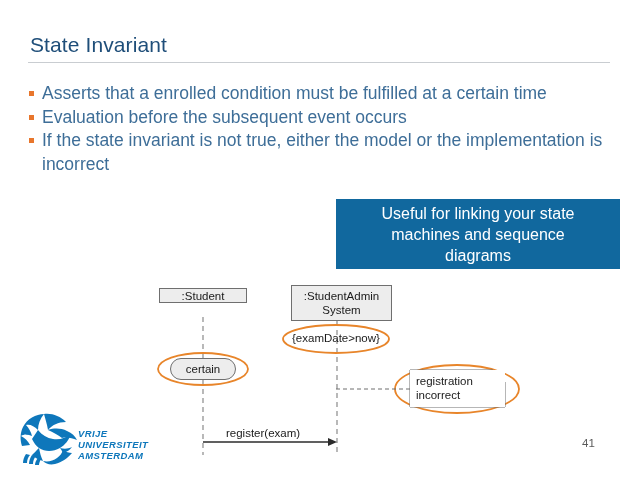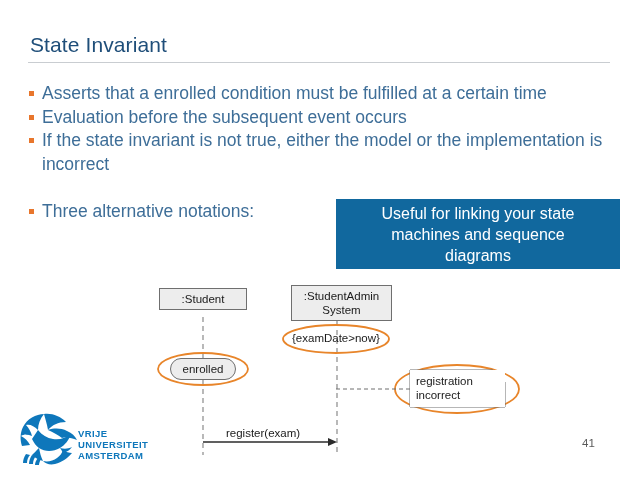--- a/index.html
+++ b/index.html
@@ -97,21 +97,21 @@
     color: #1a1a1a;
     font-size: 11.5px;
     line-height: 14px;
     display: flex;
     align-items: center;
     justify-content: center;
     text-align: center;
     box-sizing: border-box;
   }
   #lifeline-box-student {
-    left: 159px; top: 288px; width: 88px; height: 22px;
+    left: 159px; top: 288px; width: 88px; height: 15px;
   }
   #lifeline-box-admin {
     left: 291px; top: 285px; width: 101px; height: 36px;
   }
 
   .state-box {
     position: absolute;
     left: 170px; top: 358px;
     width: 66px; height: 22px;
     background: #EDEDED;
@@ -173,20 +173,21 @@
   }
   .vu-wordmark {
     position: absolute;
     left: 78px;
     top: 428px;
     color: #0E77BB;
     font-size: 9.5px;
     font-weight: bold;
     line-height: 11px;
     letter-spacing: 0.4px;
+    font-style: italic;
   }
 </style>
 </head>
 <body>
 
 <div class="slide-title">State Invariant</div>
 <div class="title-rule"></div>
 
 <div class="body-block">
 
@@ -200,24 +201,20 @@
     <span>Evaluation before the subsequent event occurs</span>
   </div>
 
   <div class="bullet-line">
     <span class="bullet-marker"></span>
     <span>If the state invariant is not true, either the model or the implementation is incorrect</span>
   </div>
 
   <div class="bullet-gap"></div>
 
-  <div class="bullet-line">
-    <span class="bullet-marker"></span>
-    <span>Three alternative notations:</span>
-  </div>
 
 </div>
 
 <div class="callout">
   <span>Useful for linking your state machines and sequence diagrams</span>
 </div>
 
 <svg class="diagram" viewBox="0 0 638 478" xmlns="http://www.w3.org/2000/svg">
 
   <line x1="203" y1="317" x2="203" y2="455" stroke="#8a8a8a" stroke-width="1.2" stroke-dasharray="5,4"></line>
@@ -245,21 +242,21 @@
 <div class="lifeline-box" id="lifeline-box-admin">
   <span>
     <span>:StudentAdmin</span><br>
     <span>System</span>
   </span>
 </div>
 
 <div class="ellipse-label" id="examdate-label">{examDate&gt;now}</div>
 
 <div class="state-box">
-  <span>enrolled</span>
+  <span>certain</span>
 </div>
 
 <div class="note-box">
   <div class="note-text">
     <span>registration</span><br>
     <span>incorrect</span>
   </div>
 </div>
 
 <div class="msg-label">register(exam)</div>

